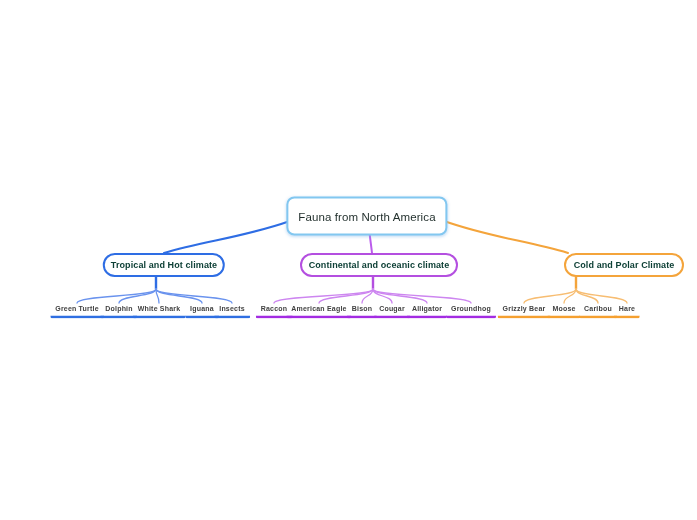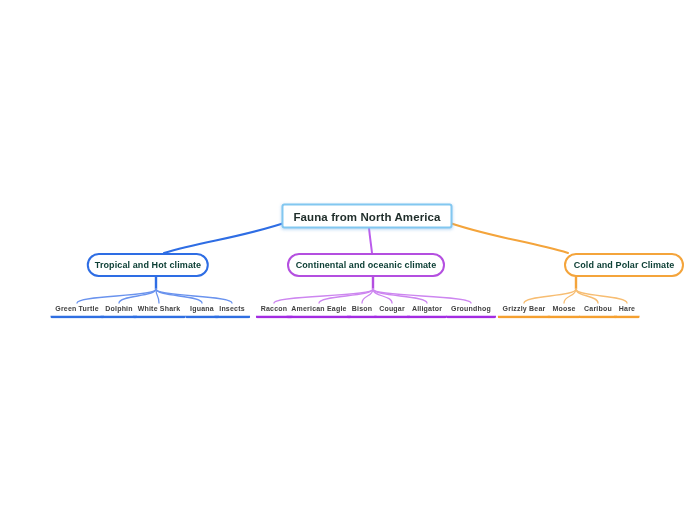--- a/index.html
+++ b/index.html
@@ -6,22 +6,22 @@
   body{width:697px;height:520px;overflow:hidden;font-family:"Liberation Sans",sans-serif;}
   .canvas{position:relative;width:697px;height:520px;background:#ffffff;overflow:hidden;}
   svg.connectors{position:absolute;left:0;top:0;display:block;pointer-events:none;}
   .node{
     position:absolute;transform:translate(-50%,-50%);
     background:#ffffff;box-sizing:border-box;
     display:flex;align-items:center;justify-content:center;
     white-space:nowrap;cursor:pointer;
   }
   .root-node{
-    height:25px;border:2px solid #82c7f0;border-radius:3px;
-    font-weight:bold;font-size:11.5px;letter-spacing:.1px;
+    height:39px;border:2px solid #82c7f0;border-radius:8px;
+    font-weight:normal;font-size:11.5px;letter-spacing:.1px;
     padding:0 10px;color:#1f2d2a;
     box-shadow:0 1px 3px rgba(130,185,235,.45);
     z-index:3;
   }
   .branch-node{
     height:24px;border:2px solid;border-radius:12px;
     font-weight:bold;font-size:9px;letter-spacing:.1px;
     padding:0 6px;z-index:2;
   }
   .leaf-node{
@@ -58,26 +58,26 @@
       <path d="M 576 289 C 576 297, 564 295, 564 303" stroke="#f7bd72" stroke-width="1.3" fill="none" stroke-linecap="round"></path>
       <path d="M 576 289 C 576 297, 598 295, 598 303" stroke="#f7bd72" stroke-width="1.3" fill="none" stroke-linecap="round"></path>
       <path d="M 576 289 C 576 297, 627 295, 627 303" stroke="#f7bd72" stroke-width="1.3" fill="none" stroke-linecap="round"></path>
     </svg>
   <div class="node root-node" id="root-node" style="left: 367px; top: 216px; min-width: 160px; border-color: rgb(130, 199, 240); color: rgb(31, 45, 42);">Fauna from North America</div>
 <div class="leaf-node" style="left: 77px; top: 311px; color: rgb(65, 65, 65); border-bottom-color: rgb(47, 111, 226);">Green Turtle</div>
     <div class="leaf-node" style="left: 119px; top: 311px; color: rgb(65, 65, 65); border-bottom-color: rgb(47, 111, 226);">Dolphin</div>
     <div class="leaf-node" style="left: 159px; top: 311px; color: rgb(65, 65, 65); border-bottom-color: rgb(47, 111, 226);">White Shark</div>
     <div class="leaf-node" style="left: 202px; top: 311px; color: rgb(65, 65, 65); border-bottom-color: rgb(47, 111, 226);">Iguana</div>
     <div class="leaf-node" style="left: 232px; top: 311px; color: rgb(65, 65, 65); border-bottom-color: rgb(47, 111, 226);">Insects</div>
-    <div class="node branch-node" style="left: 148px; top: 265px; min-width: 122px; border-color: rgb(46, 109, 228); color: rgb(14, 64, 54);">Tropical and Hot climate</div>
+    <div class="node branch-node" style="left: 164px; top: 265px; min-width: 122px; border-color: rgb(46, 109, 228); color: rgb(14, 64, 54);">Tropical and Hot climate</div>
     <div class="leaf-node" style="left: 274px; top: 311px; color: rgb(65, 65, 65); border-bottom-color: rgb(163, 44, 226);">Raccon</div>
     <div class="leaf-node" style="left: 319px; top: 311px; color: rgb(65, 65, 65); border-bottom-color: rgb(163, 44, 226);">American Eagle</div>
     <div class="leaf-node" style="left: 362px; top: 311px; color: rgb(65, 65, 65); border-bottom-color: rgb(163, 44, 226);">Bison</div>
     <div class="leaf-node" style="left: 392px; top: 311px; color: rgb(65, 65, 65); border-bottom-color: rgb(163, 44, 226);">Cougar</div>
     <div class="leaf-node" style="left: 427px; top: 311px; color: rgb(65, 65, 65); border-bottom-color: rgb(163, 44, 226);">Alligator</div>
     <div class="leaf-node" style="left: 471px; top: 311px; color: rgb(65, 65, 65); border-bottom-color: rgb(163, 44, 226);">Groundhog</div>
-    <div class="node branch-node" style="left: 366px; top: 265px; min-width: 158px; border-color: rgb(180, 79, 224); color: rgb(14, 64, 54);">Continental and oceanic climate</div>
+    <div class="node branch-node" style="left: 379px; top: 265px; min-width: 158px; border-color: rgb(180, 79, 224); color: rgb(14, 64, 54);">Continental and oceanic climate</div>
     <div class="leaf-node" style="left: 524px; top: 311px; color: rgb(65, 65, 65); border-bottom-color: rgb(245, 160, 48);">Grizzly Bear</div>
     <div class="leaf-node" style="left: 564px; top: 311px; color: rgb(65, 65, 65); border-bottom-color: rgb(245, 160, 48);">Moose</div>
     <div class="leaf-node" style="left: 598px; top: 311px; color: rgb(65, 65, 65); border-bottom-color: rgb(245, 160, 48);">Caribou</div>
     <div class="leaf-node" style="left: 627px; top: 311px; color: rgb(65, 65, 65); border-bottom-color: rgb(245, 160, 48);">Hare</div>
     <div class="node branch-node" style="left: 576px; top: 265px; min-width: 120px; border-color: rgb(244, 164, 59); color: rgb(14, 64, 54); margin-left: 48px;">Cold and Polar Climate</div>
   </div>
 
 </body></html>

